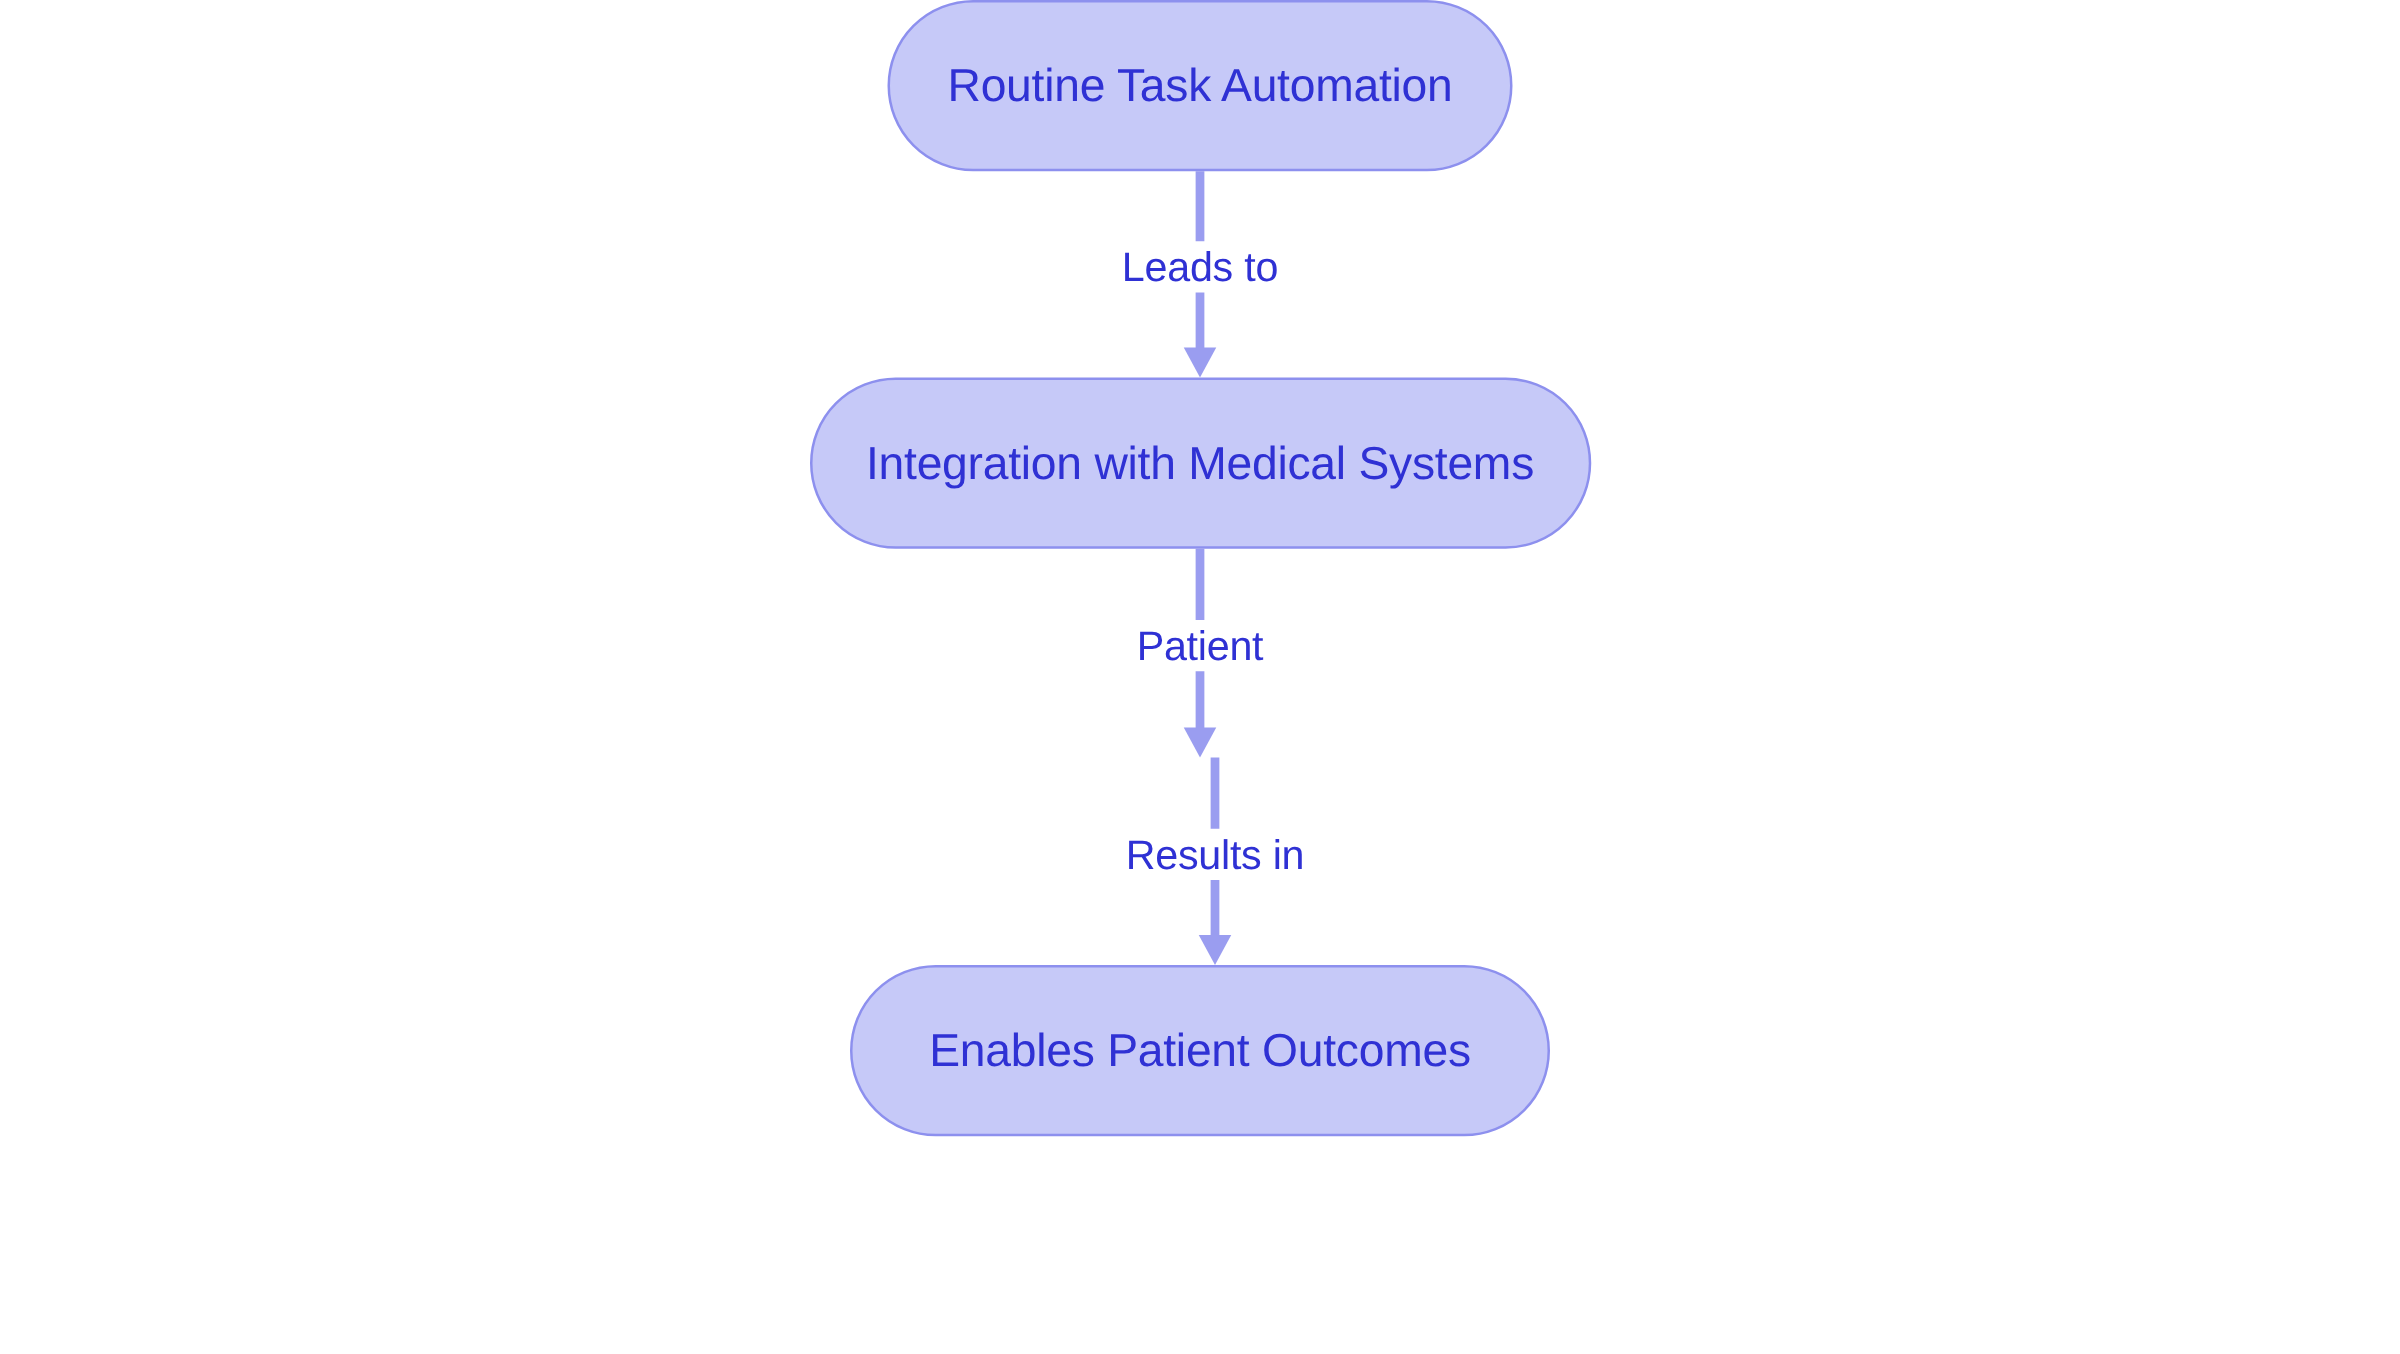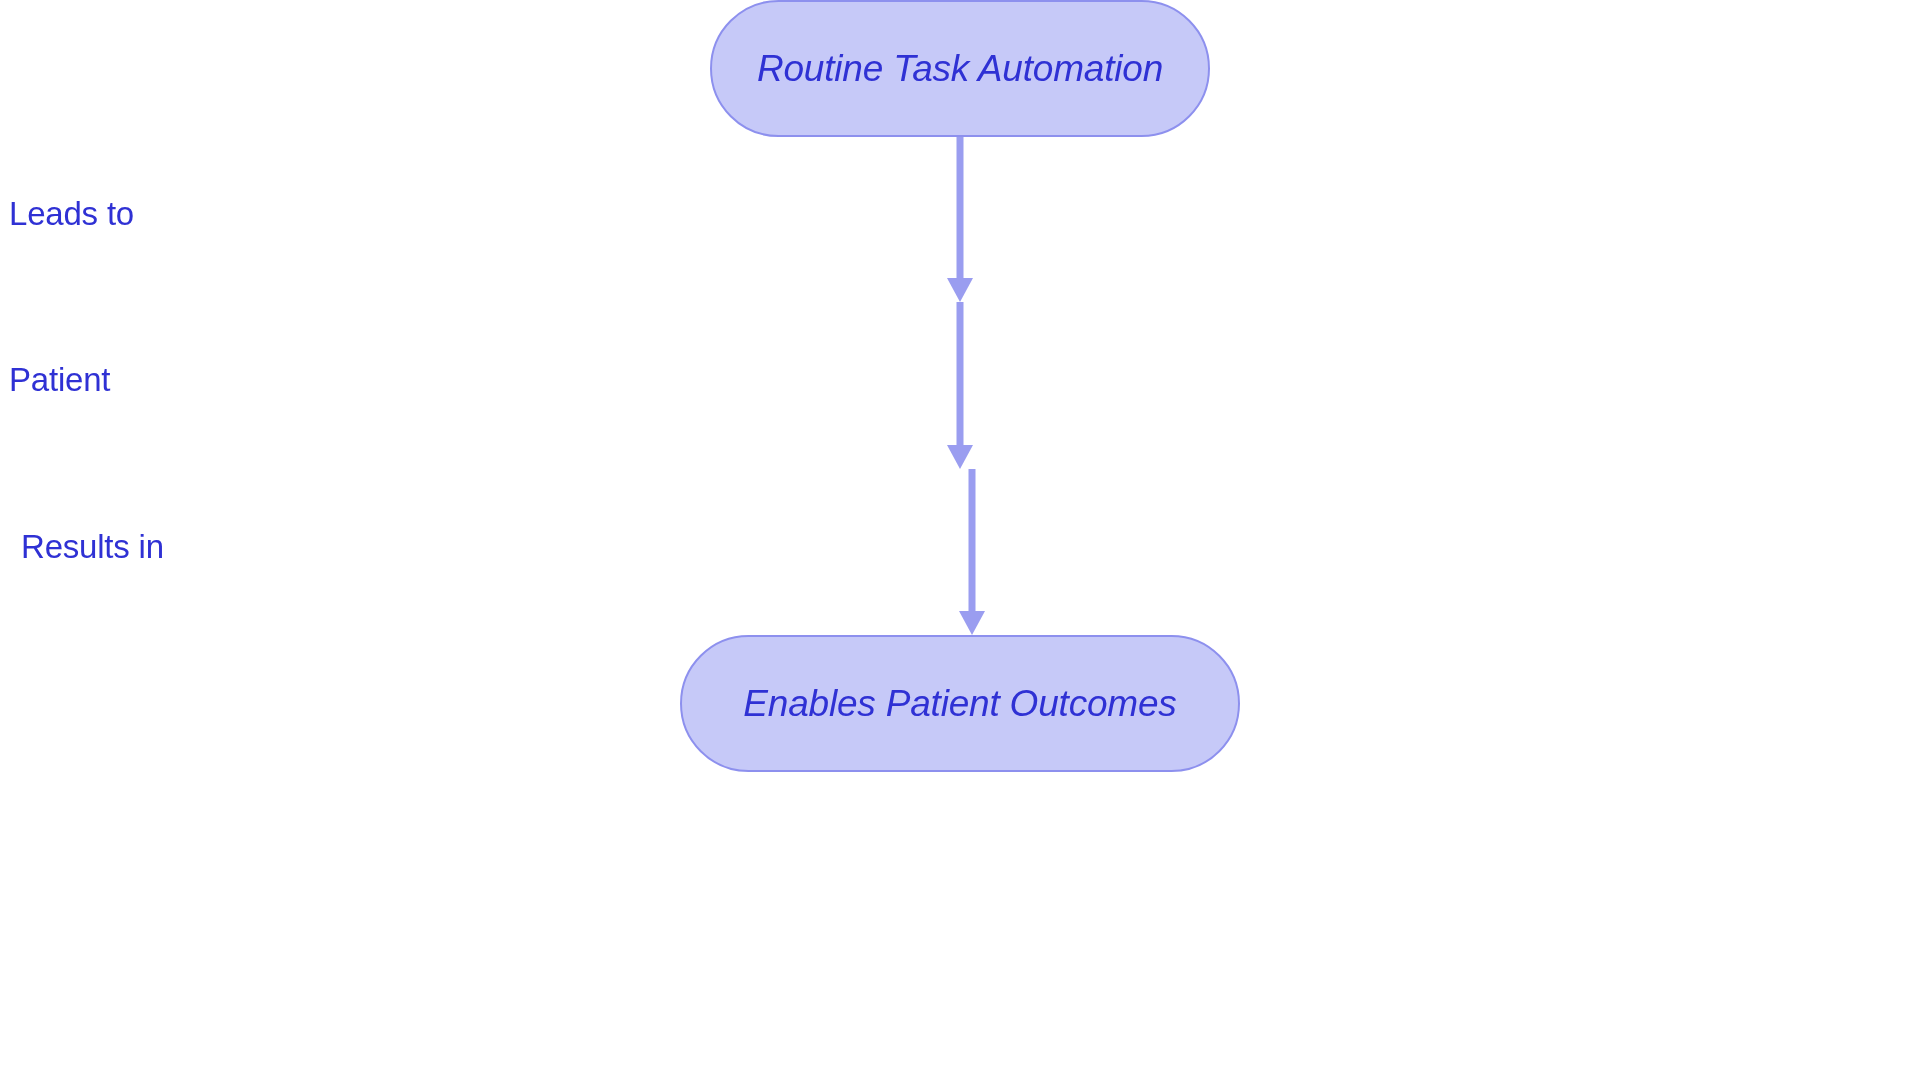--- a/index.html
+++ b/index.html
@@ -37,21 +37,20 @@
     position: relative;
     box-sizing: border-box;
     height: 137px;
     border: 2px solid #8d90ee;
     border-radius: 69px;
     background: #c6c9f8;
     display: flex;
     align-items: center;
     justify-content: center;
     z-index: 2;
-    font-style: italic;
   }
   .node-label {
     color: #2f31d4;
     font-size: 37px;
     font-weight: 400;
     line-height: 1;
     letter-spacing: -0.2px;
     white-space: nowrap;
     font-family: "Liberation Sans", sans-serif;
   }
@@ -59,21 +58,21 @@
   .node-w1 { width: 500px; }
   .node-w2 { width: 625px; }
   .node-w3 { width: 585px; }
   .node-w4 { width: 560px; }
 
   
   .edge {
     position: relative;
     width: 100%;
     display: flex;
-    justify-content: flex-start;
+    justify-content: center;
     align-items: center;
     z-index: 1;
   }
   .edge-h1 { height: 165px; }
   .edge-h2 { height: 167px; }
   .edge-h3 { height: 166px; margin-left: 24px; }
 
   .edge-line {
     position: absolute;
     left: 50%;
@@ -117,20 +116,23 @@
     <div class="node node-w1">
       <span class="node-label">Routine Task Automation</span>
     </div>
 
     <div class="edge edge-h1">
       <span class="edge-line"></span>
       <span class="edge-arrowhead"></span>
       <span class="edge-label">Leads to</span>
     </div>
 
+    <div class="node node-w2">
+      <span class="node-label">Integration with Medical Systems</span>
+    </div>
 
     <div class="edge edge-h2">
       <span class="edge-line"></span>
       <span class="edge-arrowhead"></span>
       <span class="edge-label">Patient</span>
     </div>
 
 
     <div class="edge edge-h3">
       <span class="edge-line"></span>

